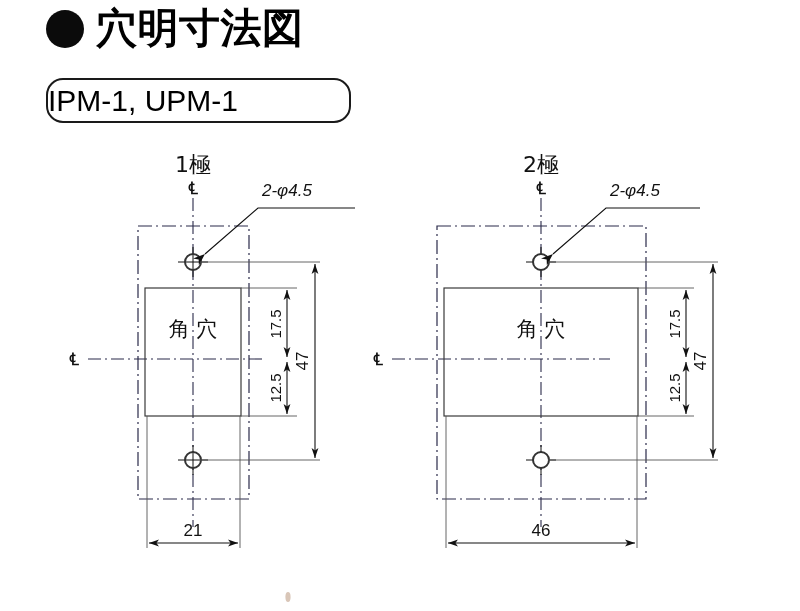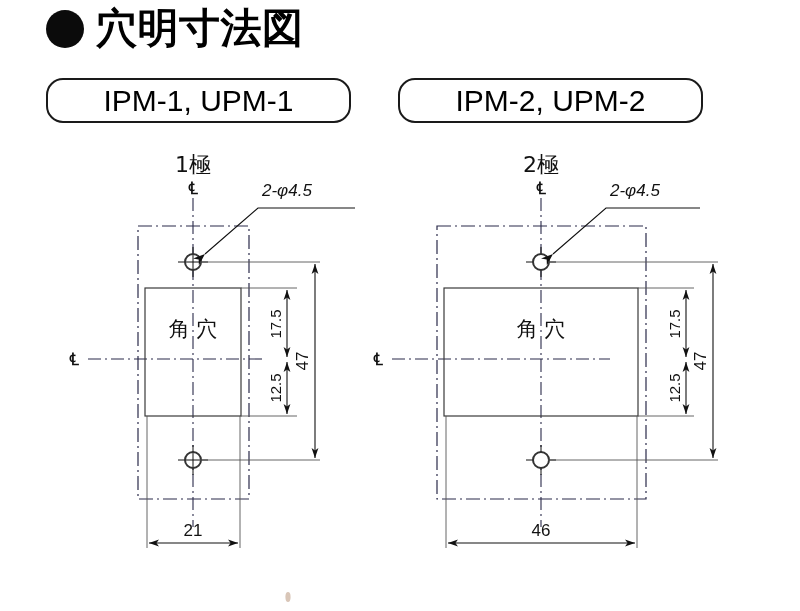--- a/index.html
+++ b/index.html
@@ -50,21 +50,20 @@
 
   
   .plate {
     position: absolute;
     box-sizing: border-box;
     border: 2px solid #1a1a1a;
     border-radius: 17px;
     background: #fff;
     display: flex;
     align-items: center;
-    justify-content: center;
   }
   .plate span {
     font-size: 30px;
     font-weight: 400;
     letter-spacing: 0px;
     white-space: nowrap;
     font-family: "Liberation Sans", sans-serif;
   }
   #plate-1 { left: 46px;  top: 78px; width: 305px; height: 45px; }
   #plate-2 { left: 398px; top: 78px; width: 305px; height: 45px; }
@@ -106,23 +105,20 @@
 <div id="sheet">
 
   <div class="title-row">
     <span class="title-bullet"></span>
     <span class="title-text">穴明寸法図</span>
   </div>
 
   <div class="plate" id="plate-1">
     <span>IPM-1, UPM-1</span>
   </div>
-  <div class="plate" id="plate-2">
-    <span>IPM-2, UPM-2</span>
-  </div>
 
   <svg id="drawing" viewBox="0 0 800 611" width="800" height="611">
 
     <defs>
       <marker id="arrIn" markerWidth="11" markerHeight="8" refX="10" refY="4" orient="auto" markerUnits="userSpaceOnUse">
         <path d="M10,4 L0,0.6 L2.6,4 L0,7.4 Z" fill="#111"></path>
       </marker>
       <marker id="arrOut" markerWidth="11" markerHeight="8" refX="1" refY="4" orient="auto" markerUnits="userSpaceOnUse">
         <path d="M1,4 L11,0.6 L8.4,4 L11,7.4 Z" fill="#111"></path>
       </marker>

